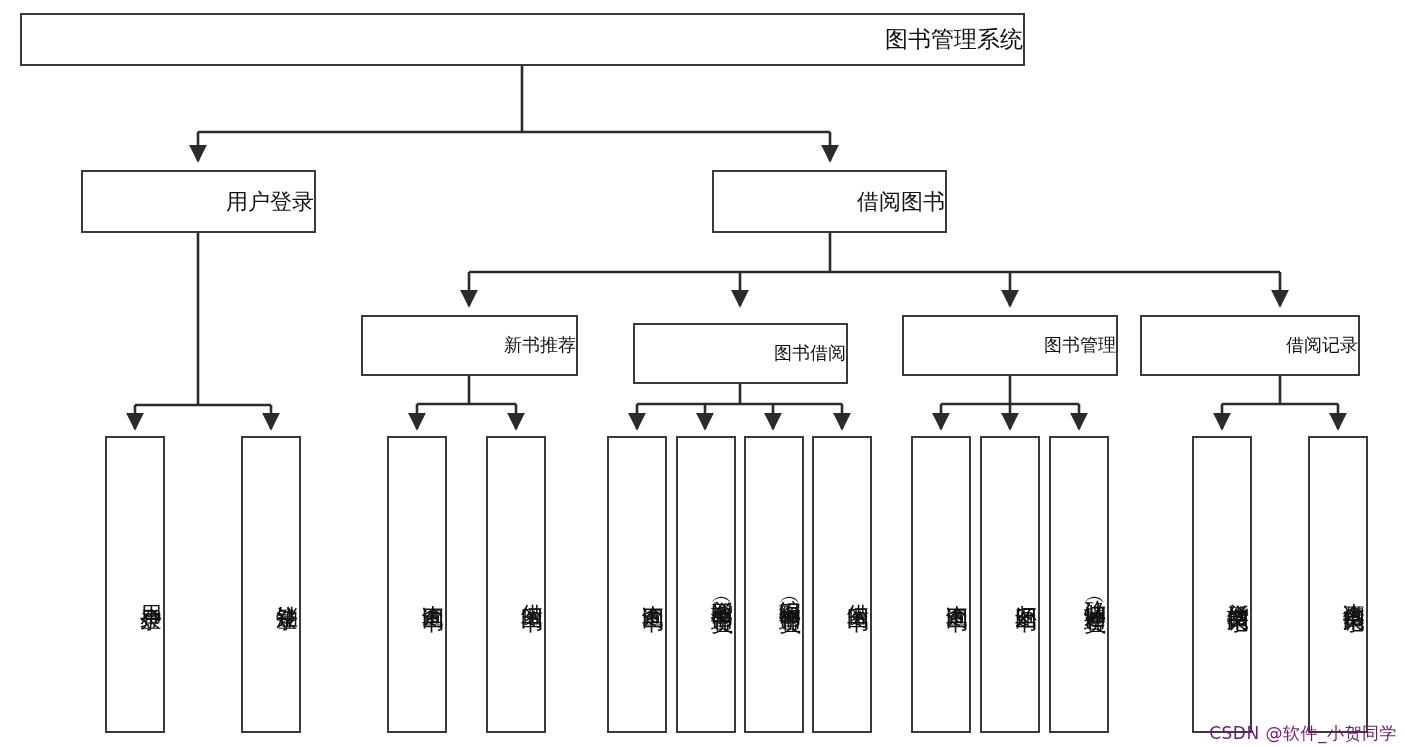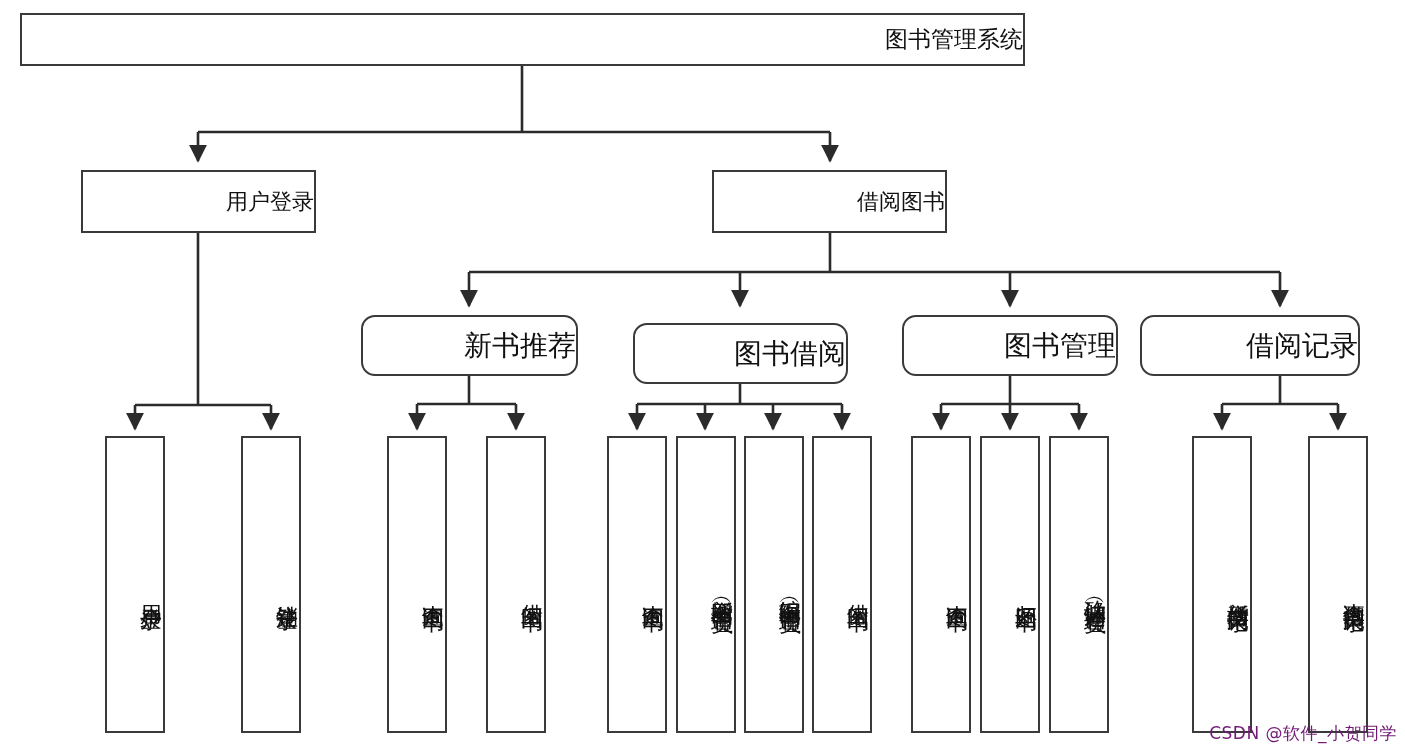--- a/index.html
+++ b/index.html
@@ -28,21 +28,21 @@
     background:#ffffff;
     display:flex;
     align-items:center;
     justify-content:flex-end;
     text-align:center;
     color:#111111;
     line-height:1.35;
   }
   .node.level0{ font-size:23px; }
   .node.level1{ font-size:22px; }
-  .node.level2{ font-size:28px;border-radius:14px; }
+  .node.level2{ font-size:18px; }
   .node.leaf{
     writing-mode:vertical-rl;
     text-orientation:upright;
     font-size:22px;
     letter-spacing:2px;
     padding-top:12px;
     align-items:flex-start;
     justify-content:center;
     line-height:1.12;
   }

